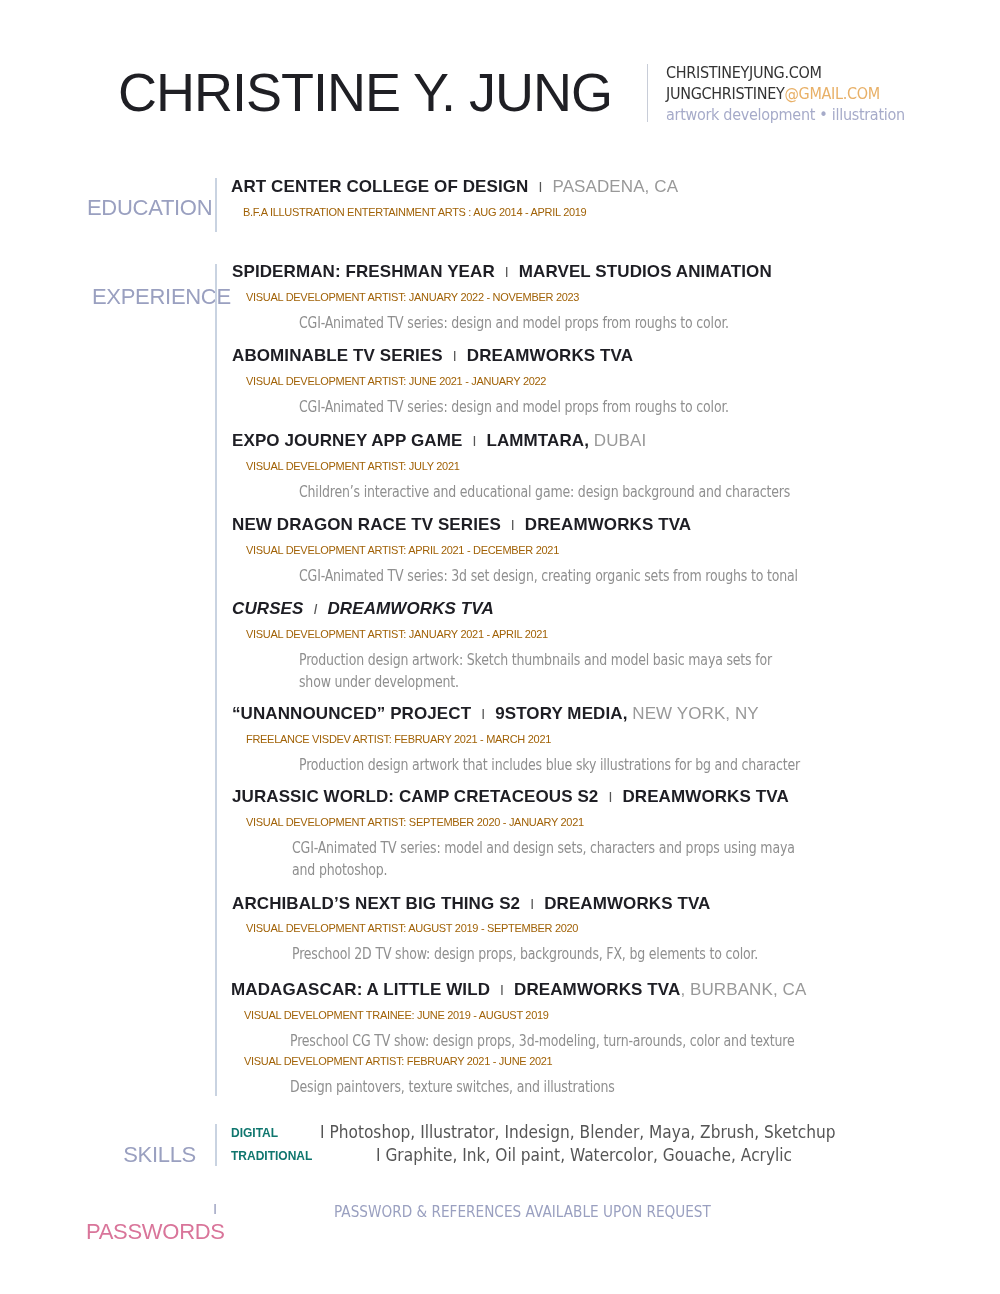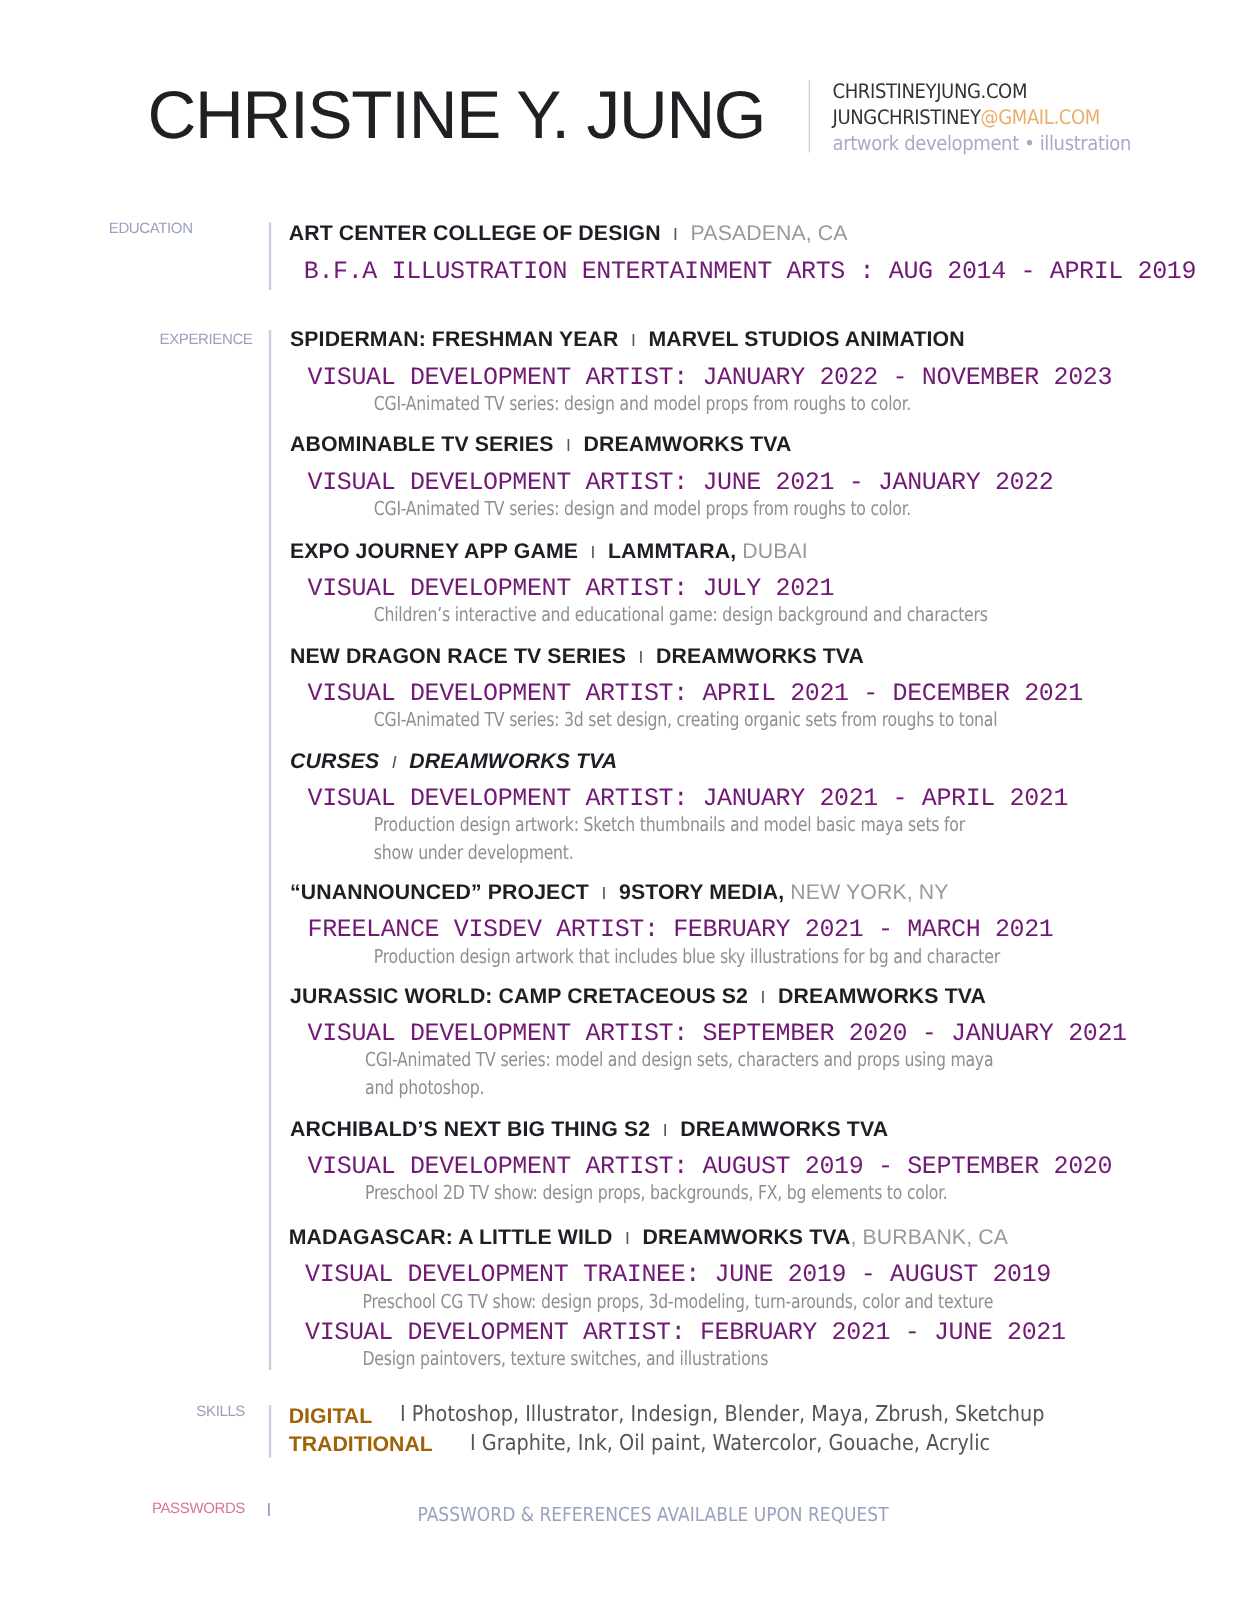--- a/index.html
+++ b/index.html
@@ -6,29 +6,29 @@
   body { width:1000px; height:1294px; position:relative; overflow:hidden; font-family:"Liberation Sans", sans-serif; color:#222; }
   .abs { position:absolute; white-space:nowrap; }
   .name { left:118px; top:62px; font-size:54px; letter-spacing:-1px; color:#1f1f24; font-weight:400; line-height:60px; }
   .hdr-rule { left:647px; top:64px; width:1px; height:58px; background:#c8cdd8; }
   .contact { left:666px; font-size:16px; line-height:22px; font-family:"DejaVu Sans", sans-serif; font-stretch:condensed; letter-spacing:-0.3px; transform-origin:left top; }
   .c1 { top:62px; color:#333; }
   .c2 { top:83px; color:#333; }
   .c2 .accent { color:#e8b067; }
   .c3 { top:104px; color:#a6abc9; }
 
-  .sec-label { font-size:12px; color:#9aa0c0; letter-spacing:-0.3px; text-align:right; width:110px; }
+  .sec-label { font-size:22px; color:#9aa0c0; letter-spacing:-0.3px; text-align:right; width:110px;margin-top:20px; }
   .vrule { width:2px; background:#c9d3e1; }
 
   .org { font-size:17px; font-weight:700; color:#1e1e24; letter-spacing:0.1px; }
   .org .sep { font-weight:400; color:#555; padding:0 10px; font-size:14px; }
   .org .loc { font-weight:400; color:#999; }
-  .role { font-size:20px; color:#701a75; letter-spacing:-0.3px;font-family:Liberation Mono, monospace; }
+  .role { font-size:11px; color:#a16207; letter-spacing:-0.3px; }
   .desc { font-size:15.5px; color:#8f8f8f; letter-spacing:-0.2px; font-family:"DejaVu Sans", sans-serif; font-stretch:condensed; transform:scaleX(0.9); transform-origin:left top; }
-  .skill-key { font-size:17px; font-weight:700; color:#a16207; }
+  .skill-key { font-size:12px; font-weight:700; color:#0f766e; }
   .skill-val { font-size:17.5px; color:#555; font-family:"DejaVu Sans", sans-serif; transform:scaleX(0.88); transform-origin:left top; }
   .pw-label { color:#d9759a; }
   .pw-text { font-size:15.5px; color:#9aa0c0; font-family:"DejaVu Sans", sans-serif; transform:scaleX(0.88); transform-origin:left top; }
 </style>
 </head>
 <body>
 
 <div class="abs name">CHRISTINE Y. JUNG</div>
 <div class="abs hdr-rule"></div>
 <div class="abs contact c1">CHRISTINEYJUNG.COM</div>

